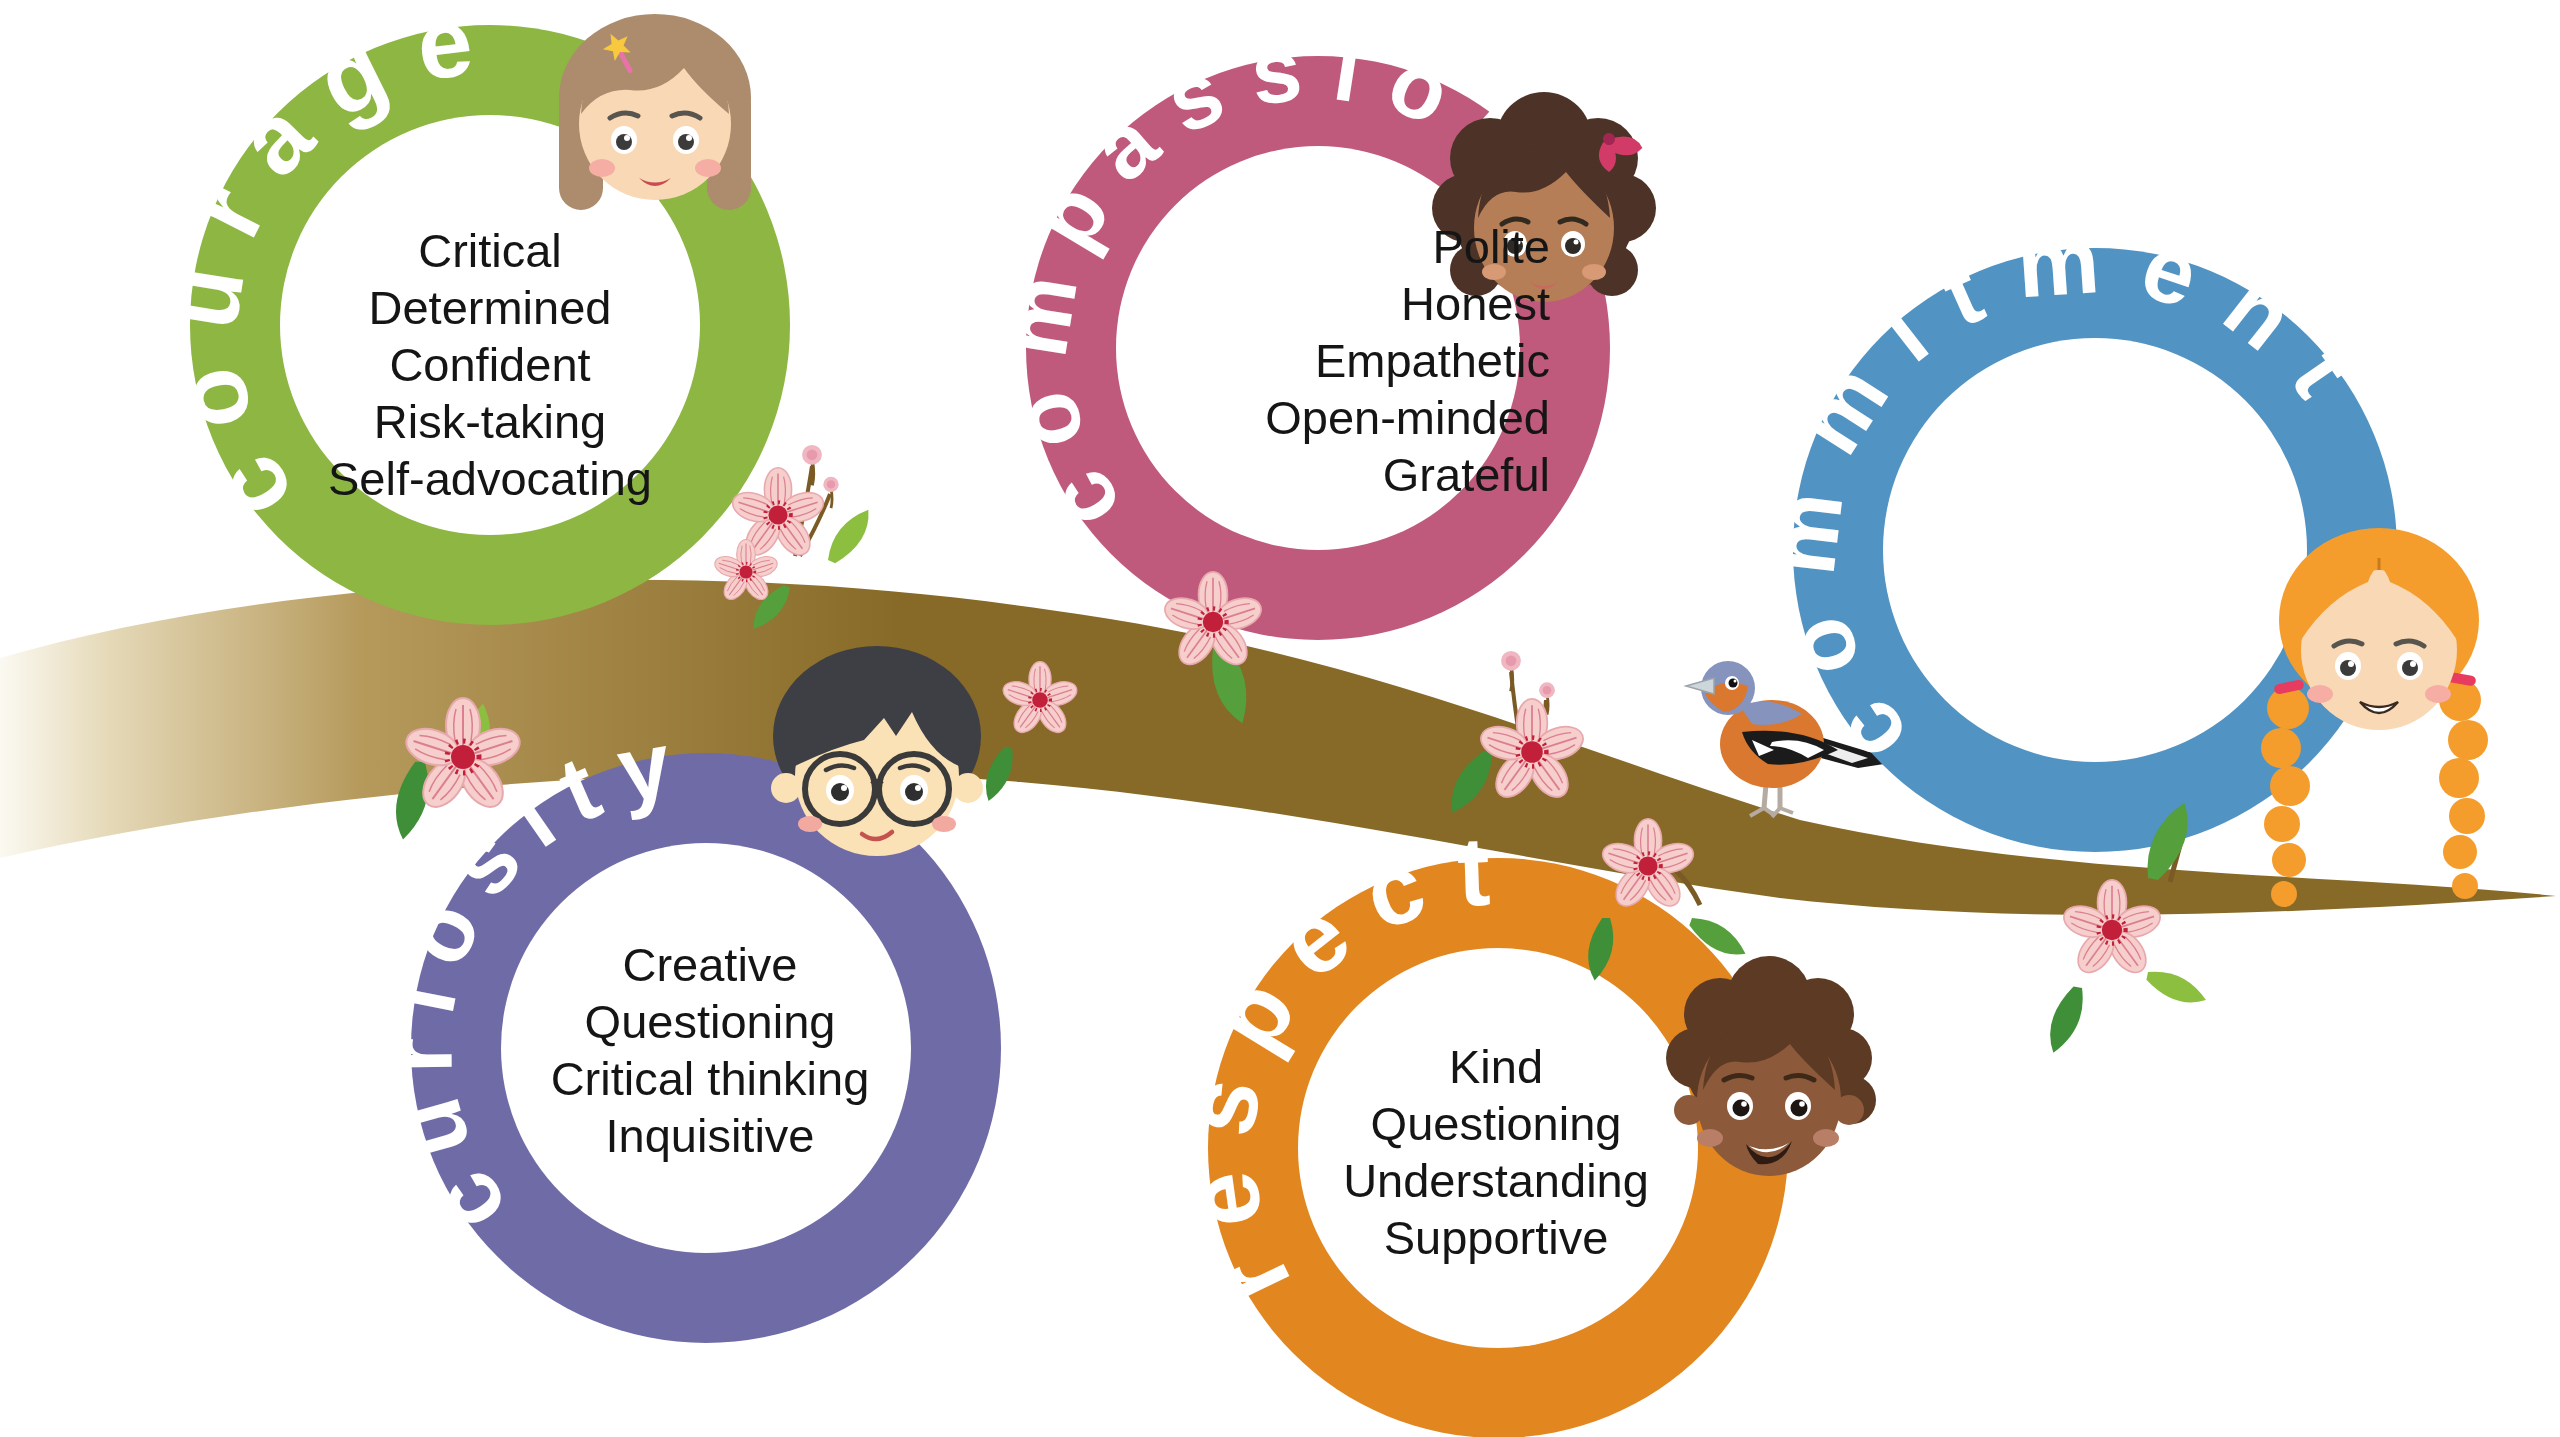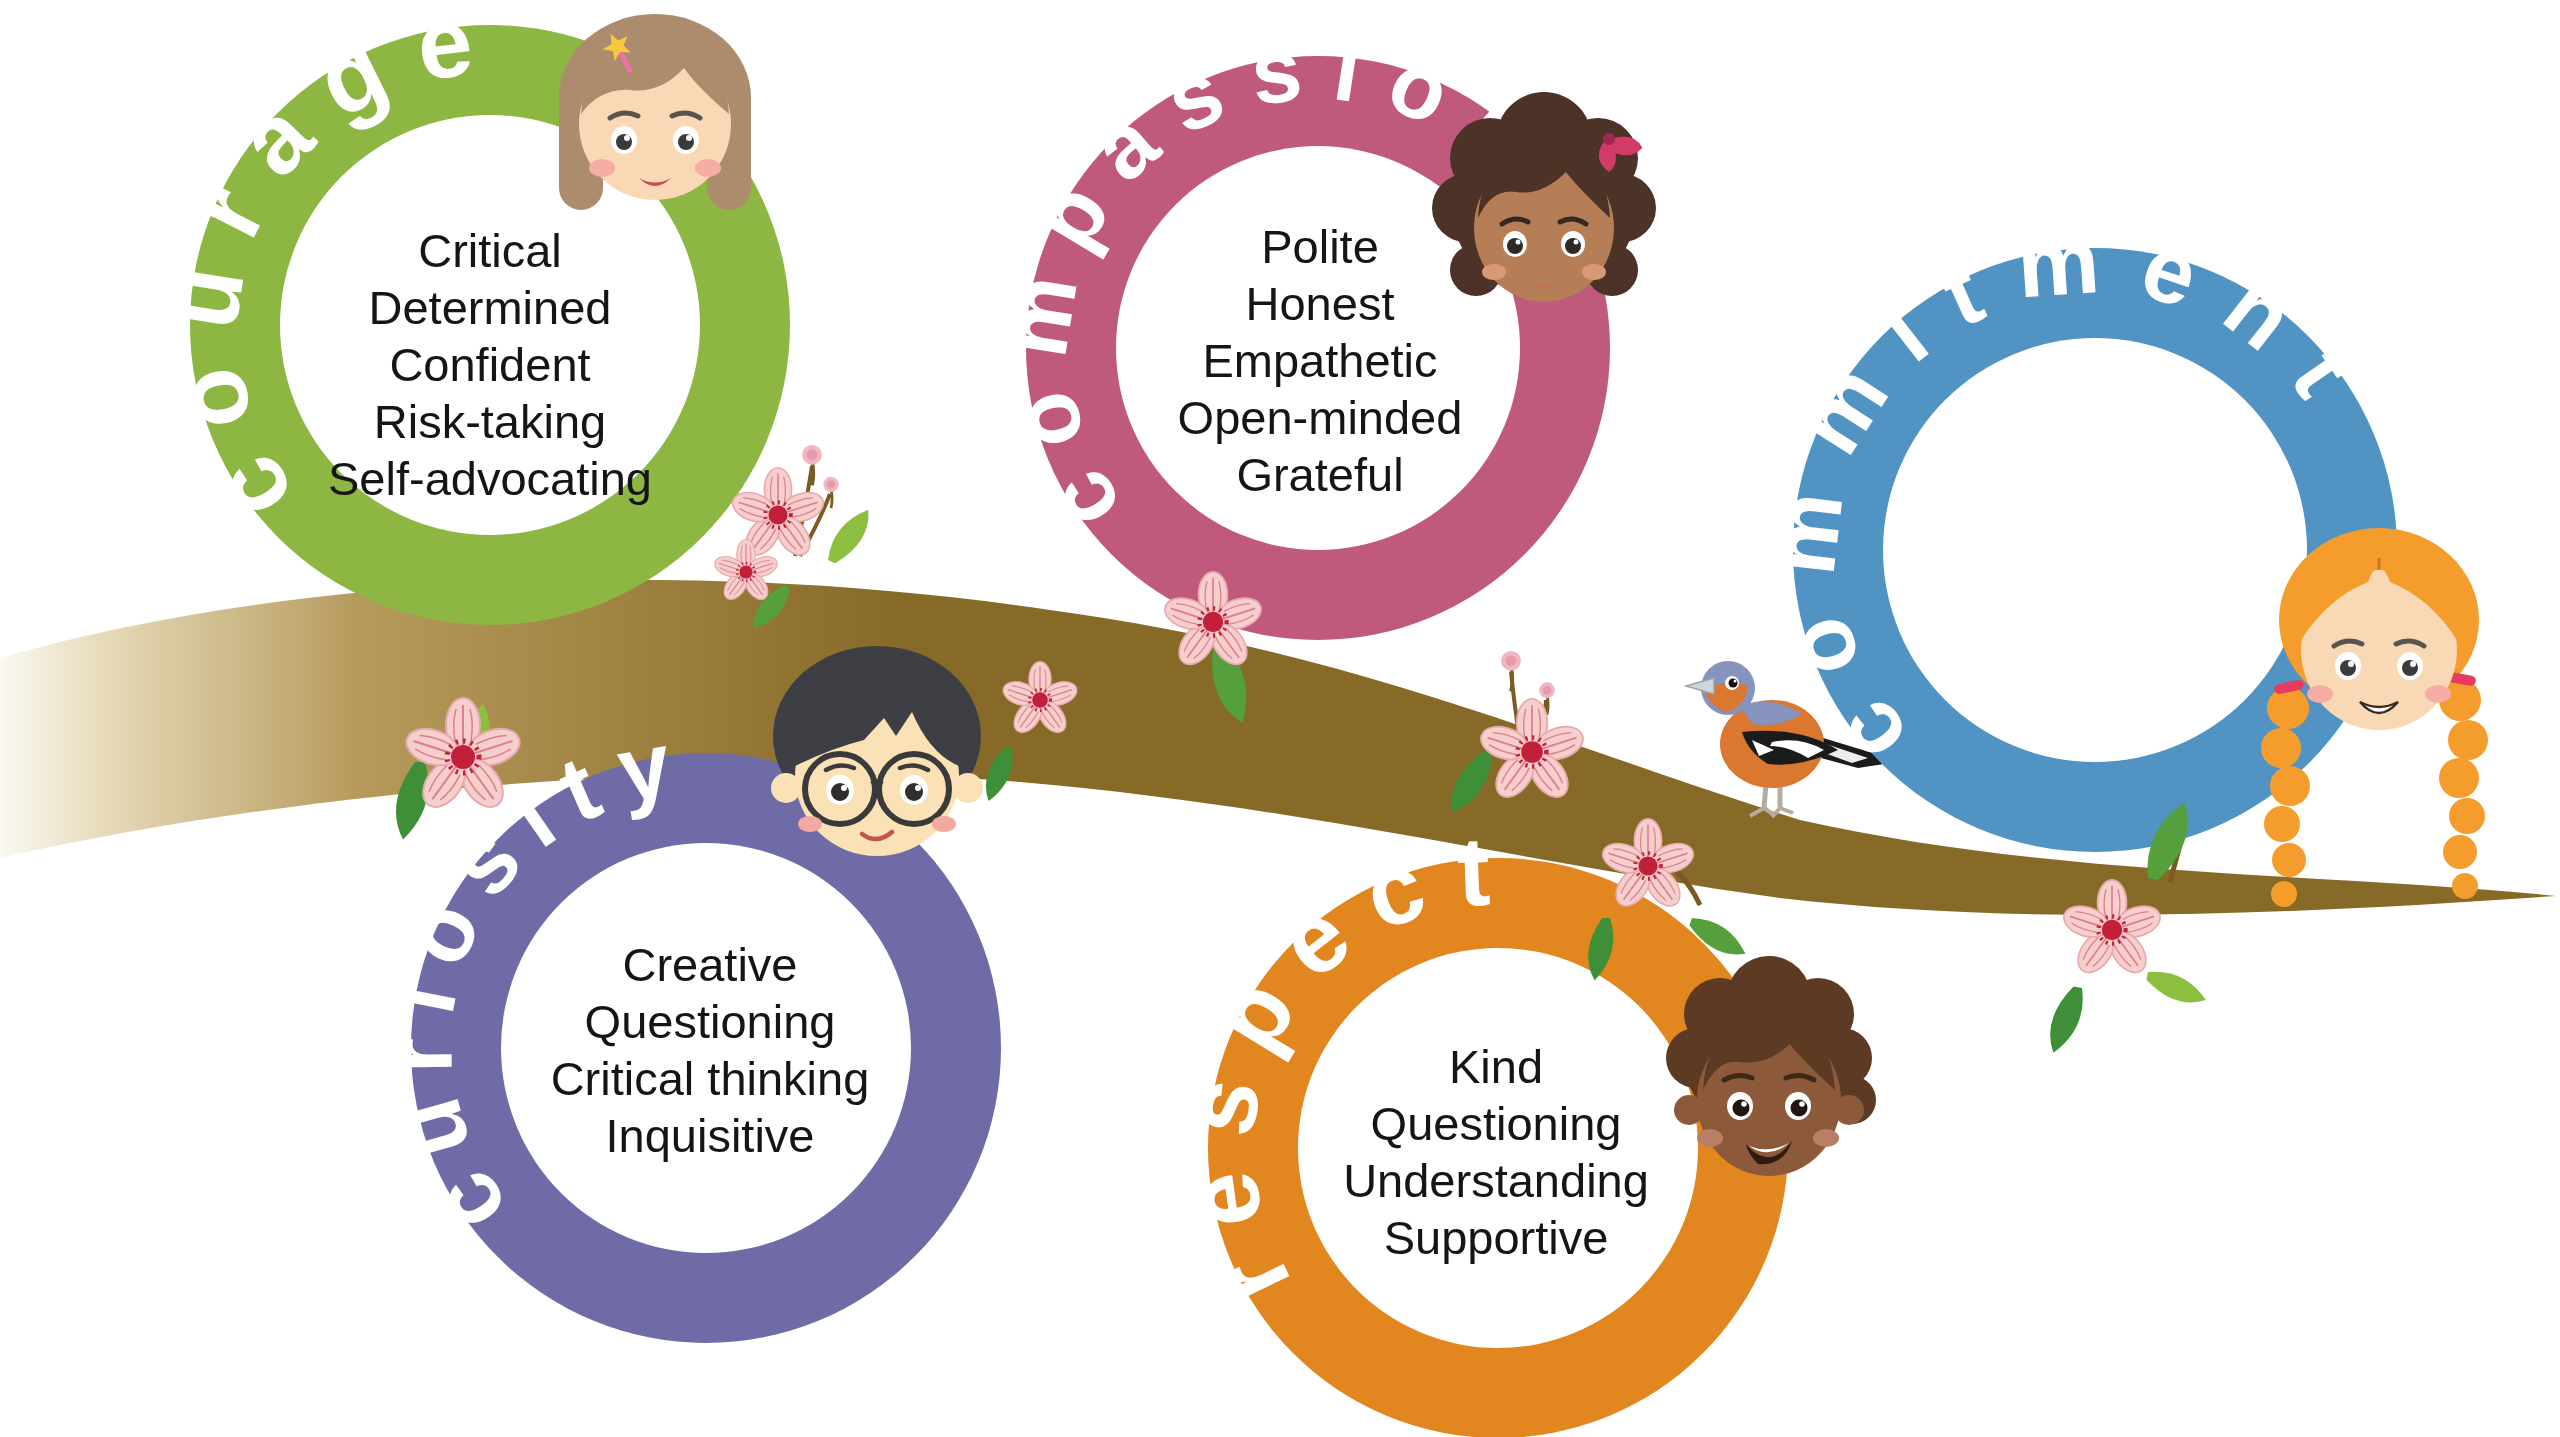--- a/index.html
+++ b/index.html
@@ -325,21 +325,21 @@
 </svg>
 
 <div class="traits" style="left:270px;top:222px;width:440px;">
       <div class="trait-line">Critical</div>
       <div class="trait-line">Determined</div>
       <div class="trait-line">Confident</div>
       <div class="trait-line">Risk-taking</div>
       <div class="trait-line">Self-advocating</div>
     </div>
 
-<div class="traits" style="left:1090px;top:218px;width:460px;">
+<div class="traits" style="left:1090px;top:218px;width:460px;text-align:right;">
       <div class="trait-line">Polite</div>
       <div class="trait-line">Honest</div>
       <div class="trait-line">Empathetic</div>
       <div class="trait-line">Open-minded</div>
       <div class="trait-line">Grateful</div>
     </div>
 
 
 <div class="traits" style="left:480px;top:936px;width:460px;">
       <div class="trait-line">Creative</div>

